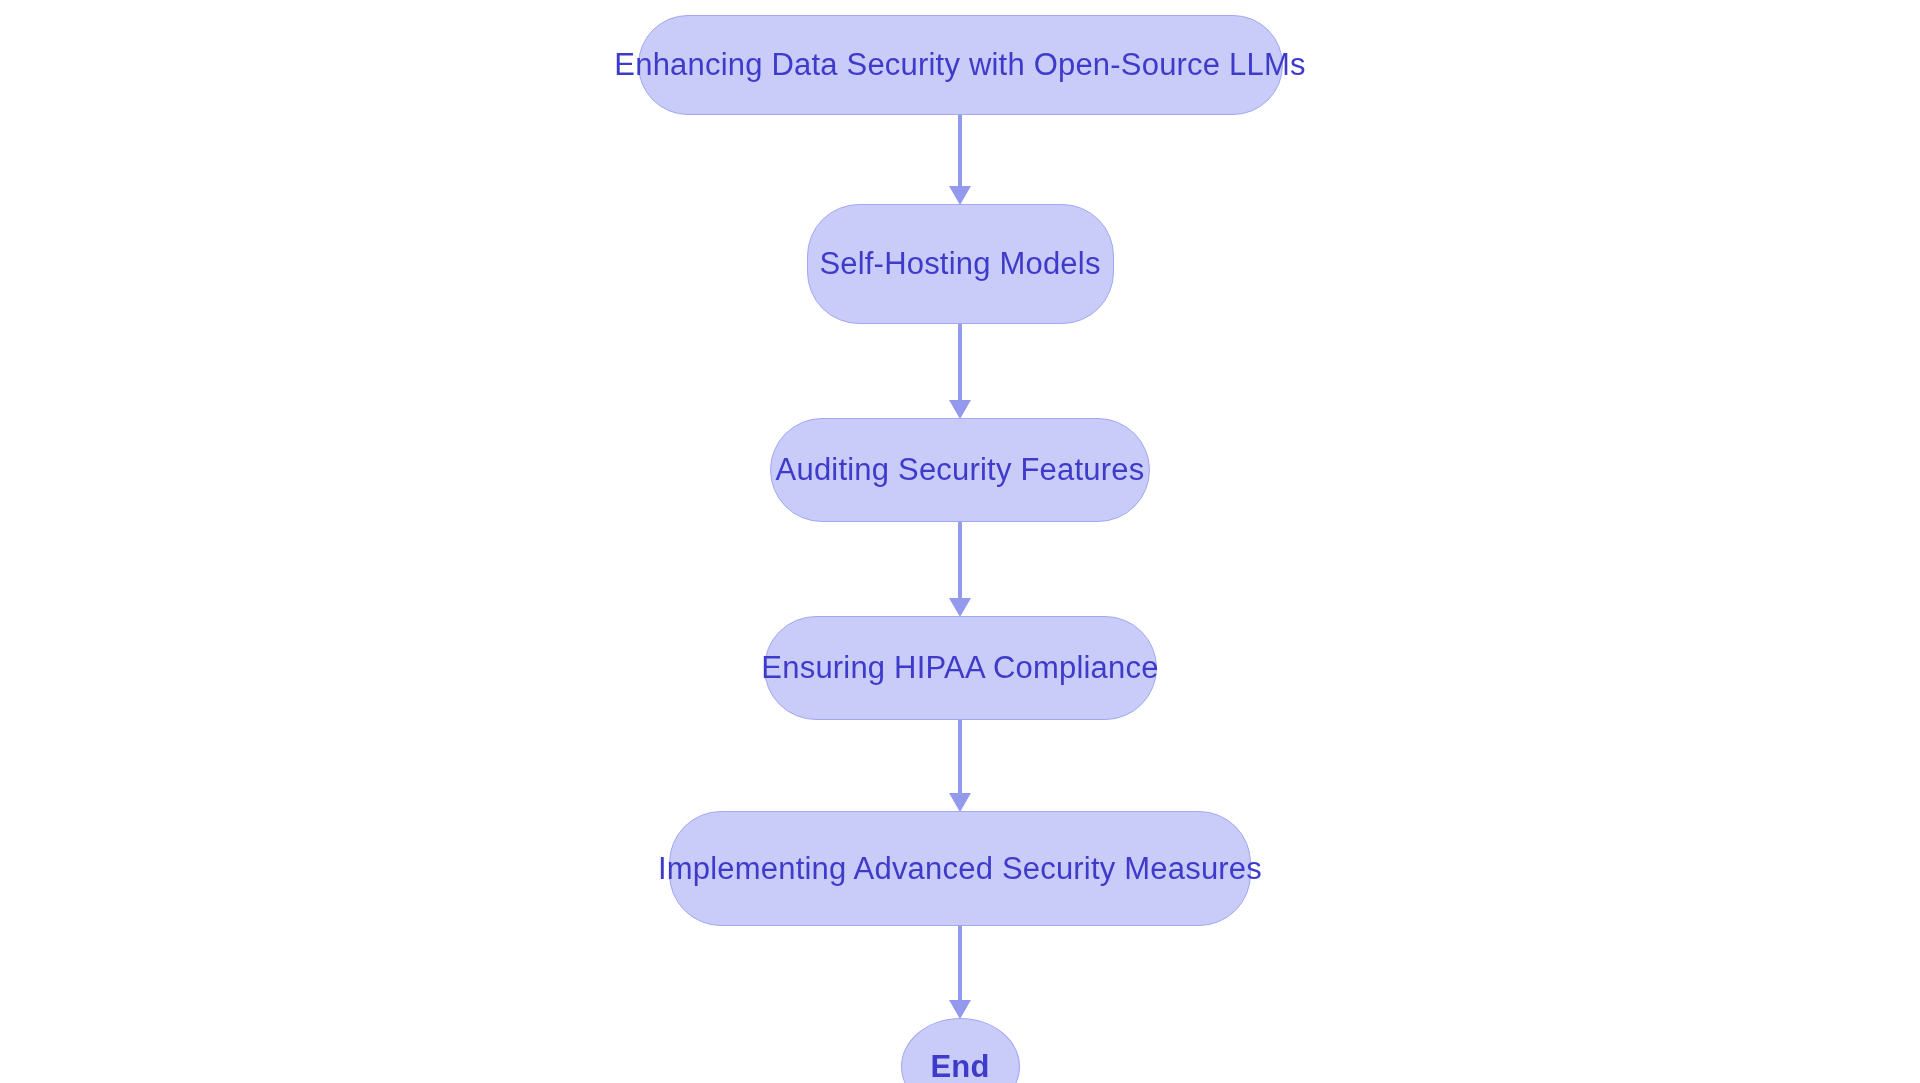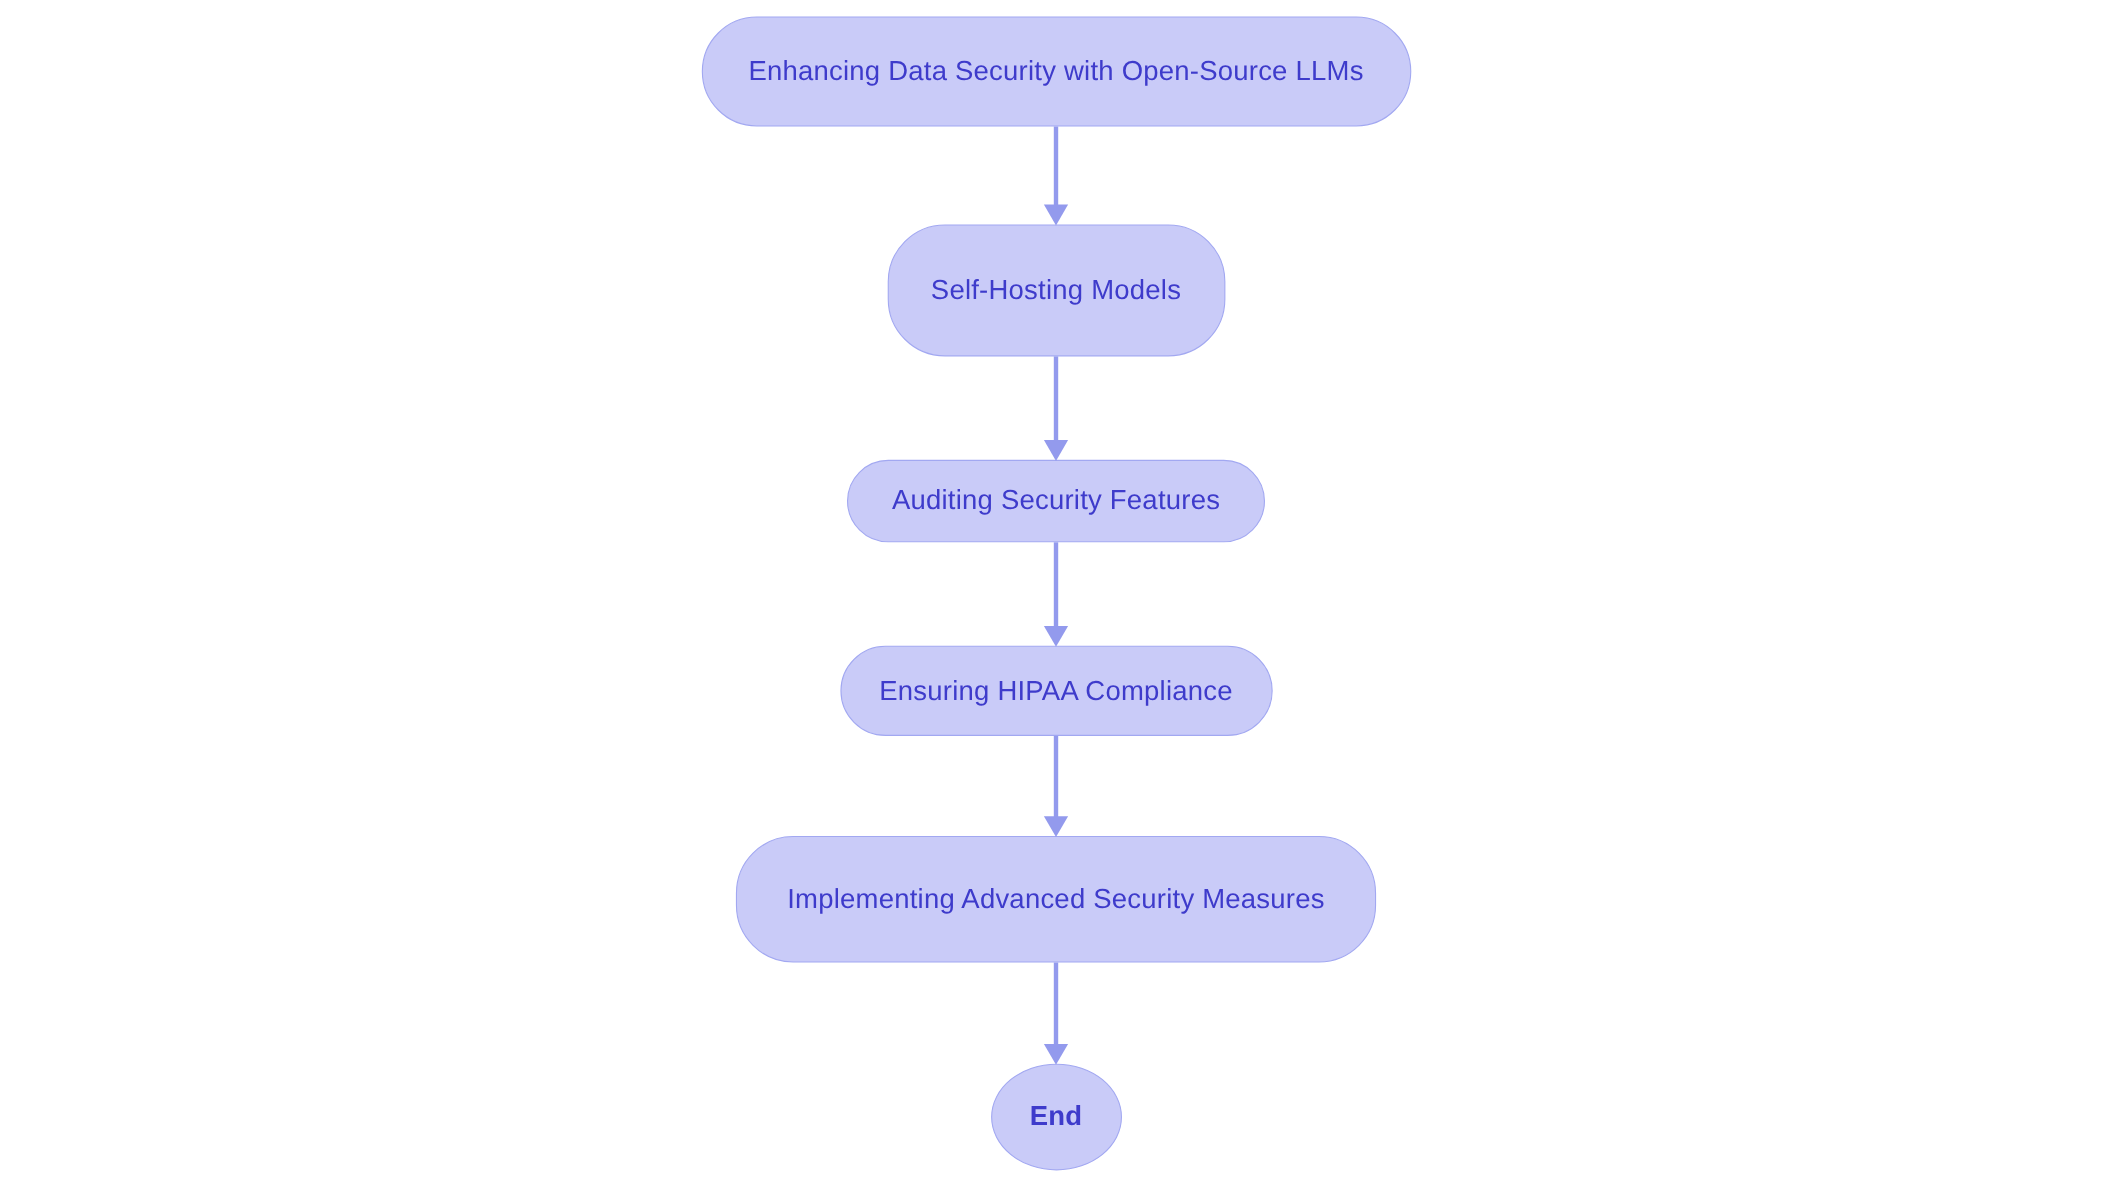--- a/index.html
+++ b/index.html
@@ -28,31 +28,31 @@
     flex-direction:column;
     align-items:center;
   }
   .node{
     display:flex;
     align-items:center;
     justify-content:center;
     background:var(--node-fill);
     border:1.5px solid var(--node-border);
     color:var(--node-text);
-    font-size:25px;
+    font-size:31px;
     letter-spacing:0.2px;
     text-align:center;
     white-space:nowrap;
   }
   .pill{border-radius:52px;}
   .ellipse{border-radius:50%;}
   .node-0{width:645px;height:100px;}
   .node-1{width:307px;height:120px;}
-  .node-2{width:380px;height:75px;}
-  .node-3{width:393px;height:82px;}
+  .node-2{width:380px;height:104px;}
+  .node-3{width:393px;height:104px;}
   .node-4{width:582px;height:115px;}
   .node-5{width:119px;height:97px;font-weight:bold;}
   .arrow{position:relative;width:24px;}
   .arrow-0{height:89px;}
   .arrow-1{height:94px;}
   .arrow-2{height:94px;}
   .arrow-3{height:91px;}
   .arrow-4{height:92px;}
   .arrow-line{
     position:absolute;

